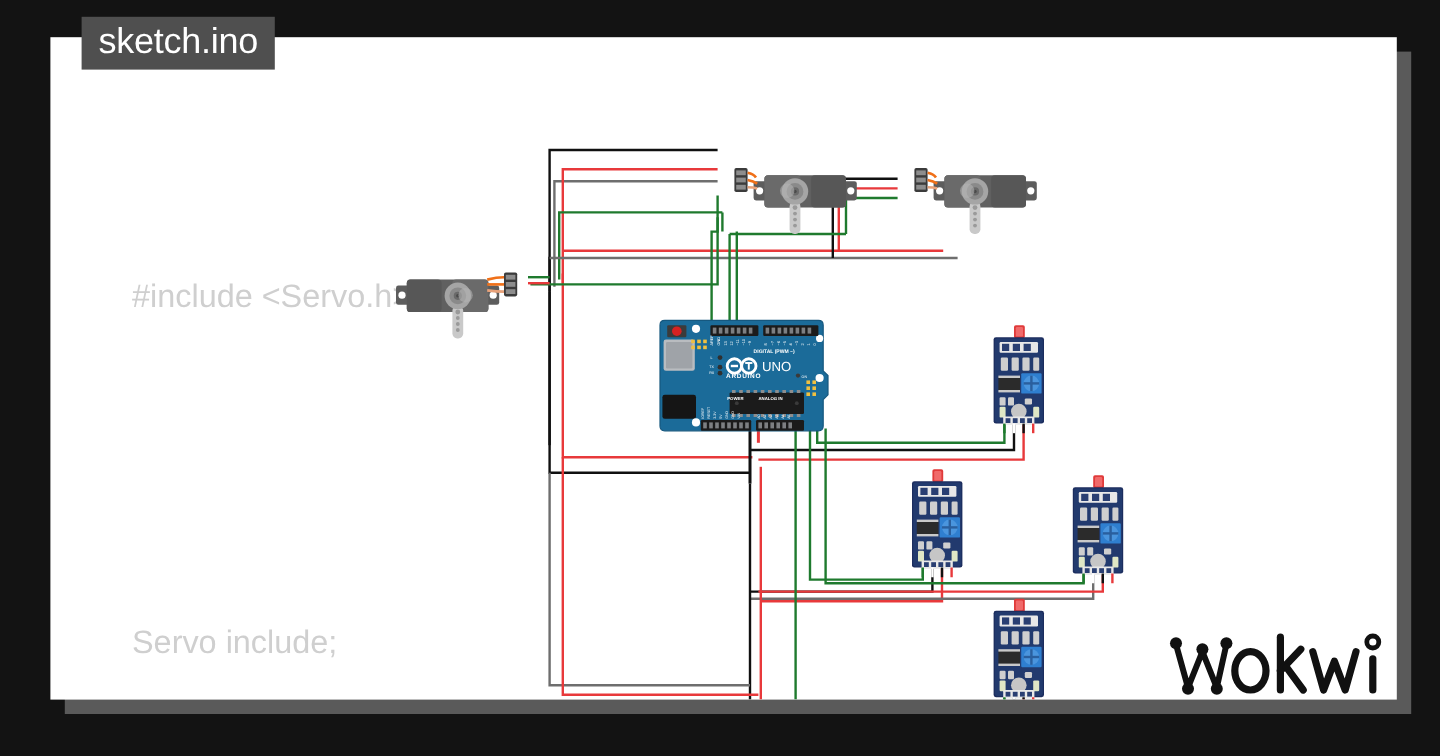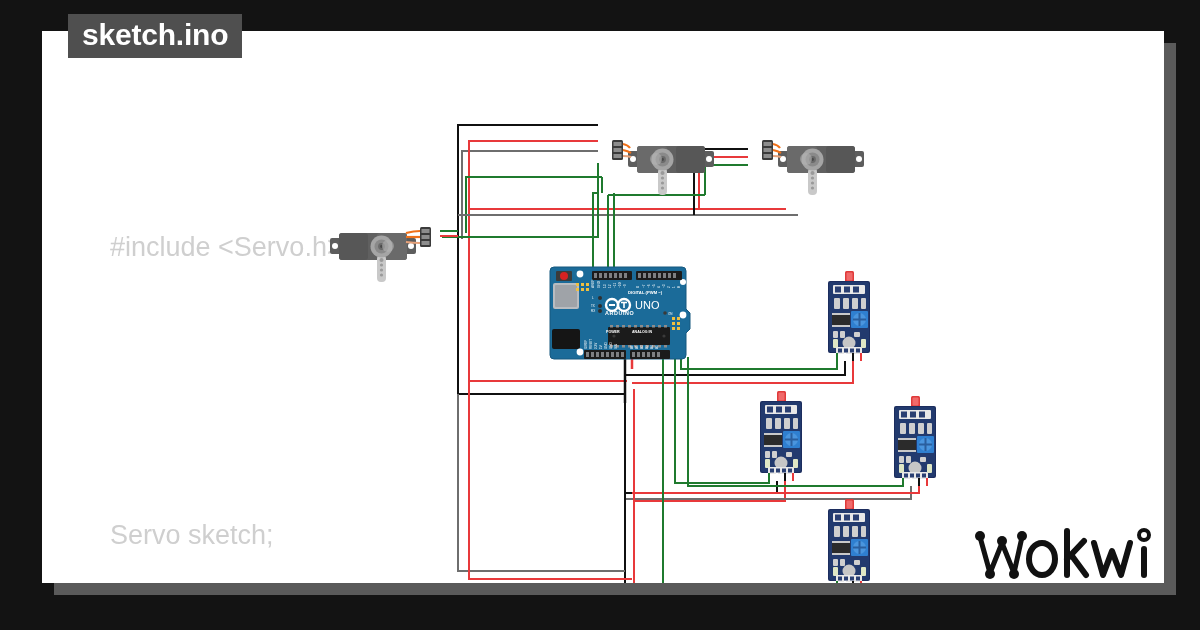--- a/index.html
+++ b/index.html
@@ -27,21 +27,21 @@
   
   .file-tab {
     position: absolute; left: 68px; top: 14px;
     background: #4f4f4f;
     color: #ffffff;
     padding: 6px 14px 8px 14px;
     font-size: 30px;
     line-height: 1.0;
     letter-spacing: -0.2px;
     z-index: 40;
-    font-weight: 700;
+    font-weight: 400;
   }
 
   
   .code {
     position: absolute; left: 68px; top: 96px;
     width: 430px;
     color: #cfcfcf;
     font-size: 27px;
     line-height: 48px;
     white-space: pre;
@@ -66,21 +66,21 @@
 
 <div id="root">
 
   <div class="panel-shadow"></div>
 
   <div class="panel">
 
     <div class="code">
       <span class="ln">#include &lt;Servo.h&gt;</span>
       <span class="ln blank"></span>
-      <span class="ln">Servo sketch;</span>
+      <span class="ln">Servo include;</span>
       
       
       
       
       
       
       
     </div>
 
     <svg class="diagram" viewBox="0 0 1122 552">

